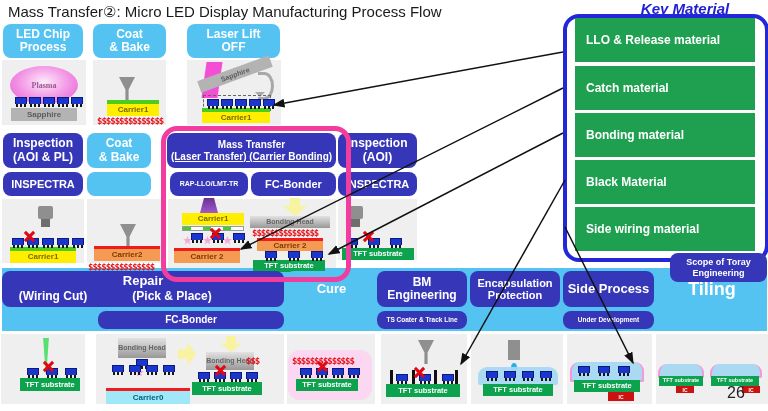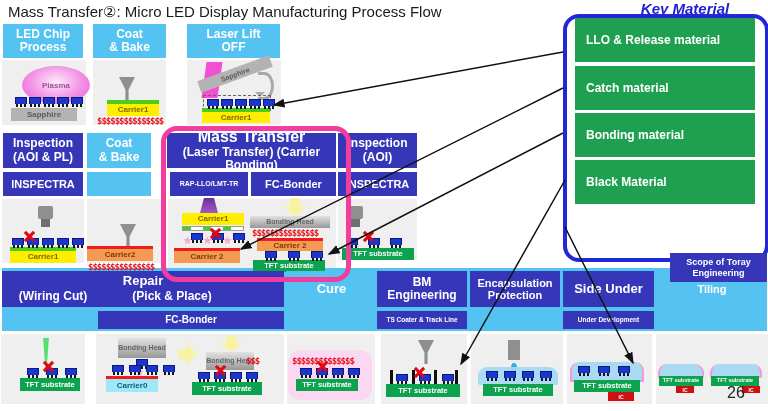--- a/index.html
+++ b/index.html
@@ -3,21 +3,21 @@
 <meta charset="utf-8">
 <style>
   html,body{margin:0;padding:0;background:#fff;}
   #slide{position:relative;width:768px;height:411px;background:#fff;overflow:hidden;
          font-family:"Liberation Sans",sans-serif;}
   .abs{position:absolute;}
   .pre{white-space:pre-line;}
   
   .hd{position:absolute;background:#3636b8;color:#fff;font-weight:bold;
       display:flex;flex-direction:column;align-items:center;justify-content:center;
-      text-align:center;line-height:1.12;}
+      text-align:center;line-height:1.12;border-radius:8px;}
   .hd.lt{background:#55c3f1;}
   
   .cell{position:absolute;background:#efefef;}
   
   .bar{position:absolute;display:flex;align-items:center;justify-content:center;
        font-weight:bold;font-size:8px;line-height:1;box-sizing:border-box;}
   .tftbar{background:#0ca24e;color:#fff;font-size:7.5px;}
   .c-yellow{background:#ffee00;border-top:4px solid #4ecc1e;color:#7a6a00;}
   .c-yellow-plain{background:#ffee00;color:#7a6a00;}
   .c-orange{background:#f49a52;border-top:3px solid #ee1c1c;color:#7a3c00;}
@@ -94,21 +94,21 @@
 Process</div>
   <div class="hd lt pre" style="left:93px;top:24px;width:73px;height:34px;font-size:12px;">Coat
 &amp; Bake</div>
   <div class="hd lt pre" style="left:187px;top:24px;width:93px;height:34px;font-size:12px;">Laser Lift
 OFF</div>
 
   <div class="cell" style="left:2px;top:60px;width:84px;height:65px;"></div>
   <div class="cell" style="left:93px;top:60px;width:73px;height:65px;"></div>
   <div class="cell" style="left:187px;top:60px;width:94px;height:65px;"></div>
 
-  <div class="plasma" style="left:22px;top:66px;width:68px;height:38px;">Plasma</div>
+  <div class="plasma" style="left:10px;top:66px;width:68px;height:38px;font-family:Liberation Serif, serif;">Plasma</div>
   <div class="chips" style="left:15px;top:97px;gap:2px;z-index:2;">
       <div class="chip"></div>
       <div class="chip"></div>
       <div class="chip"></div>
       <div class="chip"></div>
       <div class="chip"></div>
     </div>
   <div class="bar sapph" style="left:11px;top:108px;width:66px;height:13px;">Sapphire</div>
 
   <div class="nozzle" style="left:119px;top:77px;"></div>
@@ -126,22 +126,22 @@
       <div class="chip"></div>
       <div class="chip"></div>
     </div>
   <div class="bar c-yellow" style="left:202px;top:108px;width:68px;height:15px;">Carrier1</div>
 
   <div class="hd pre" style="left:3px;top:133px;width:80px;height:35px;font-size:12px;">Inspection
 (AOI &amp; PL)</div>
   <div class="hd lt pre" style="left:87px;top:133px;width:64px;height:35px;font-size:12px;">Coat
 &amp; Bake</div>
   <div class="hd" style="left:167px;top:133px;width:169px;height:35px;">
-    <span style="font-size:16px;">Mass Transfer</span>
-    <span style="font-size:12px;">(Laser Transfer) (Carrier Bonding)</span>
+    <span style="font-size:10px;">Mass Transfer</span>
+    <span style="font-size:10px;text-decoration:underline;">(Laser Transfer) (Carrier Bonding)</span>
   </div>
   <div class="hd pre" style="left:338px;top:133px;width:79px;height:35px;font-size:12px;">Inspection
 (AOI)</div>
 
   <div class="hd" style="left:3px;top:172px;width:80px;height:24px;font-size:11px;">INSPECTRA</div>
   <div class="hd lt" style="left:87px;top:172px;width:64px;height:24px;"></div>
   <div class="hd" style="left:170px;top:172px;width:78px;height:24px;font-size:7px;">RAP-LLO/LMT-TR</div>
   <div class="hd" style="left:251px;top:172px;width:85px;height:24px;font-size:11px;">FC-Bonder</div>
   <div class="hd" style="left:338px;top:172px;width:79px;height:24px;font-size:11px;">INSPECTRA</div>
 
@@ -155,21 +155,21 @@
       <div class="chip"></div>
       <div class="chip"></div>
       <div class="chip"></div>
       <div class="chip"></div>
       <div class="chip"></div>
     </div>
   <div class="xmark" style="left:24px;top:231px;"></div>
   <div class="bar c-yellow" style="left:10px;top:247px;width:66px;height:16px;">Carrier1</div>
 
   <div class="nozzle" style="left:120px;top:224px;"></div>
-  <div class="bar c-orange" style="left:87px;top:246px;width:66px;height:15px;">Carrier2</div>
+  <div class="bar c-orange" style="left:94px;top:246px;width:66px;height:15px;">Carrier2</div>
   <div class="dollars" style="left:88px;top:262px;">$$$$$$$$$$$$$$$</div>
 
   <div class="beam-purple" style="left:200px;top:198px;width:18px;height:15px;"></div>
   <div class="bar c-yellow-plain" style="left:182px;top:213px;width:62px;height:12px;">Carrier1</div>
   <div class="catchstrip" style="left:182px;top:226px;width:62px;height:5px;"></div>
   <div class="burst" style="left:183px;top:236px;"></div>
   <div class="burst" style="left:203px;top:236px;"></div>
   <div class="burst" style="left:223px;top:236px;"></div>
   <div class="chips" style="left:191px;top:233px;gap:9px;z-index:2;">
       <div class="chip"></div>
@@ -204,22 +204,22 @@
   <div class="hd" style="left:2px;top:271px;width:282px;height:36px;display:block;">
     <span class="abs" style="top:3px;left:0;right:0;font-size:13px;text-align:center;">Repair</span>
     <span class="abs" style="top:19px;left:6px;width:90px;font-size:12px;text-align:center;">(Wiring Cut)</span>
     <span class="abs" style="top:19px;left:110px;width:120px;font-size:12px;text-align:center;">(Pick &amp; Place)</span>
   </div>
   <div class="hd lt" style="left:286px;top:271px;width:91px;height:36px;font-size:13px;">Cure</div>
   <div class="hd pre" style="left:377px;top:271px;width:90px;height:36px;font-size:12px;">BM
 Engineering</div>
   <div class="hd pre" style="left:470px;top:271px;width:90px;height:36px;font-size:11px;">Encapsulation
 Protection</div>
-  <div class="hd" style="left:563px;top:271px;width:91px;height:36px;font-size:13px;">Side Under</div>
-  <div class="hd lt" style="left:657px;top:271px;width:110px;height:37px;font-size:11px;">Tiling</div>
+  <div class="hd" style="left:563px;top:271px;width:91px;height:36px;font-size:13px;">Side Process</div>
+  <div class="hd lt" style="left:657px;top:271px;width:110px;height:37px;font-size:18px;">Tiling</div>
 
   <div class="hd" style="left:98px;top:311px;width:186px;height:18px;font-size:10px;">FC-Bonder</div>
   <div class="hd" style="left:377px;top:311px;width:90px;height:18px;font-size:6.5px;">TS Coater &amp; Track Line</div>
   <div class="hd" style="left:563px;top:311px;width:91px;height:18px;font-size:6.5px;">Under Development</div>
 
   <div class="hd pre" style="left:670px;top:253px;width:97px;height:29px;font-size:9px;z-index:25;">Scope of Toray
 Engineering</div>
 
   <div class="cell" style="left:1px;top:334px;width:84px;height:70px;"></div>
   <div class="cell" style="left:96px;top:334px;width:188px;height:70px;"></div>
@@ -242,21 +242,21 @@
   <div class="chips" style="left:136px;top:359px;z-index:2;">
       <div class="chip"></div>
     </div>
   <div class="burst" style="left:135px;top:368px;"></div>
   <div class="chips" style="left:112px;top:365px;gap:5px;z-index:2;">
       <div class="chip"></div>
       <div class="chip"></div>
       <div class="chip"></div>
       <div class="chip"></div>
     </div>
-  <div class="bar c-cyan" style="left:106px;top:376px;width:52px;height:16px;">Carrier0</div>
+  <div class="bar c-cyan" style="left:106px;top:388px;width:84px;height:16px;">Carrier0</div>
   <div class="arrow-right" style="left:178px;top:342px;width:18px;height:24px;"></div>
   <div class="arrow-down" style="left:220px;top:336px;width:22px;height:16px;"></div>
   <div class="bondhead" style="left:206px;top:352px;width:48px;height:18px;">Bonding Head</div>
   <div class="dollars" style="left:246px;top:356px;">$$$</div>
   <div class="chips" style="left:198px;top:372px;gap:4px;z-index:2;">
       <div class="chip"></div>
       <div class="chip"></div>
       <div class="chip"></div>
       <div class="chip"></div>
     </div>
@@ -314,20 +314,21 @@
   <div class="bar tftbar" style="left:711px;top:376px;width:48px;height:10px;font-size:5.5px;">TFT substrate</div>
   <div class="ic" style="left:742px;top:386px;width:18px;height:7px;">IC</div>
   <div class="abs" style="left:727px;top:384px;font-size:16px;color:#222;">26</div>
 
   <div class="km-title" style="left:600px;top:0px;width:170px;">Key Material</div>
   <div class="km-border" style="left:563px;top:14px;width:198px;height:240px;"></div>
   <div class="km-item" style="left:575px;top:66px;width:180px;height:44px;">Catch material</div>
   <div class="km-item" style="left:575px;top:18px;width:180px;height:44px;">LLO &amp; Release material</div>
   <div class="km-item" style="left:575px;top:160px;width:180px;height:44px;">Black Material</div>
   <div class="km-item" style="left:575px;top:113px;width:180px;height:44px;">Bonding material</div>
+  <div class="km-item" style="left:575px;top:207px;width:180px;height:44px;">Side wiring material</div>
 
   <svg class="overlay" width="768" height="411" viewBox="0 0 768 411">
     <defs>
       <marker id="ah" markerWidth="9" markerHeight="7" refX="7" refY="3" orient="auto">
         <path d="M0,0 L8,3 L0,6 z" fill="#111"></path>
       </marker>
     </defs>
     <line x1="563" y1="52" x2="274" y2="105" stroke="#111" stroke-width="1.5" marker-end="url(#ah)"></line>
     <line x1="563" y1="88" x2="241" y2="249" stroke="#111" stroke-width="1.5" marker-end="url(#ah)"></line>
     <line x1="563" y1="133" x2="329" y2="254" stroke="#111" stroke-width="1.5" marker-end="url(#ah)"></line>

